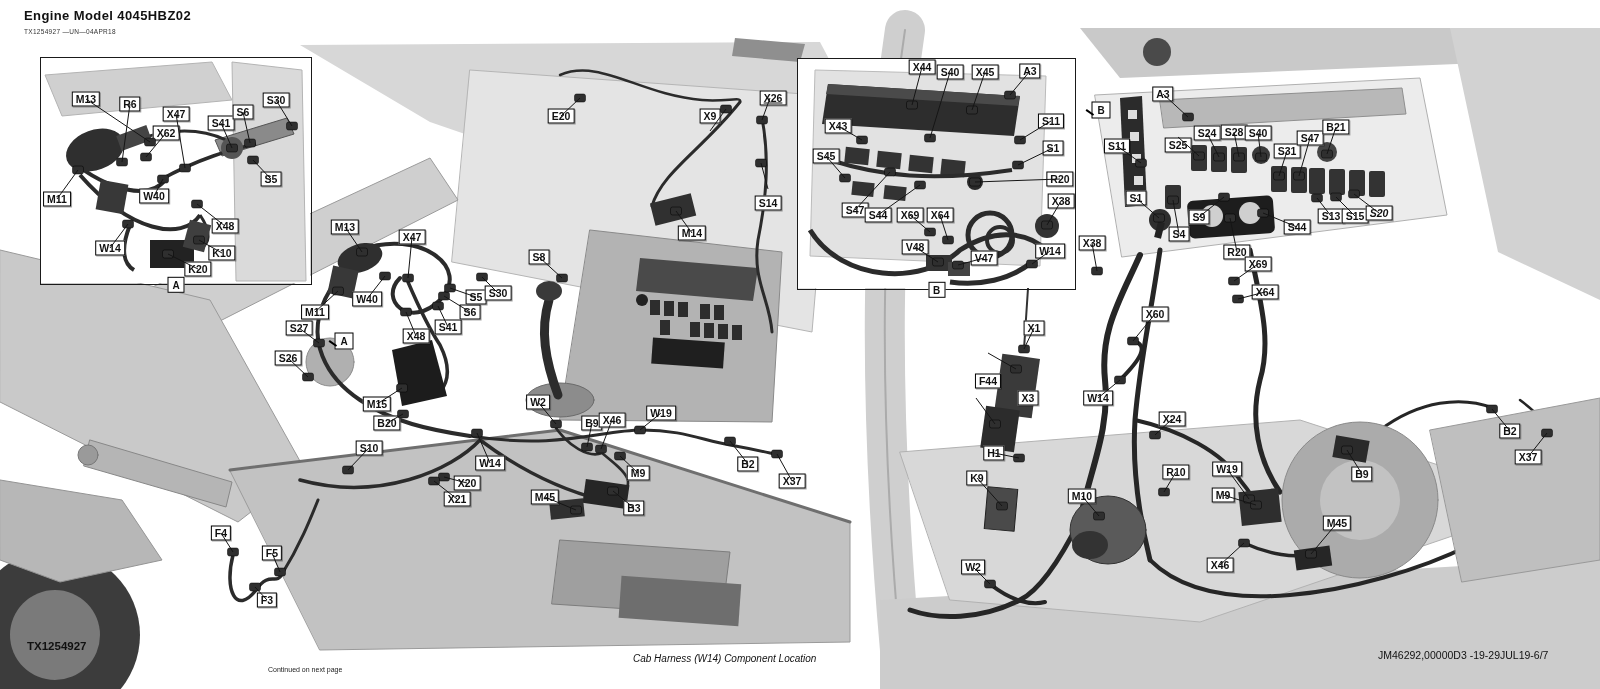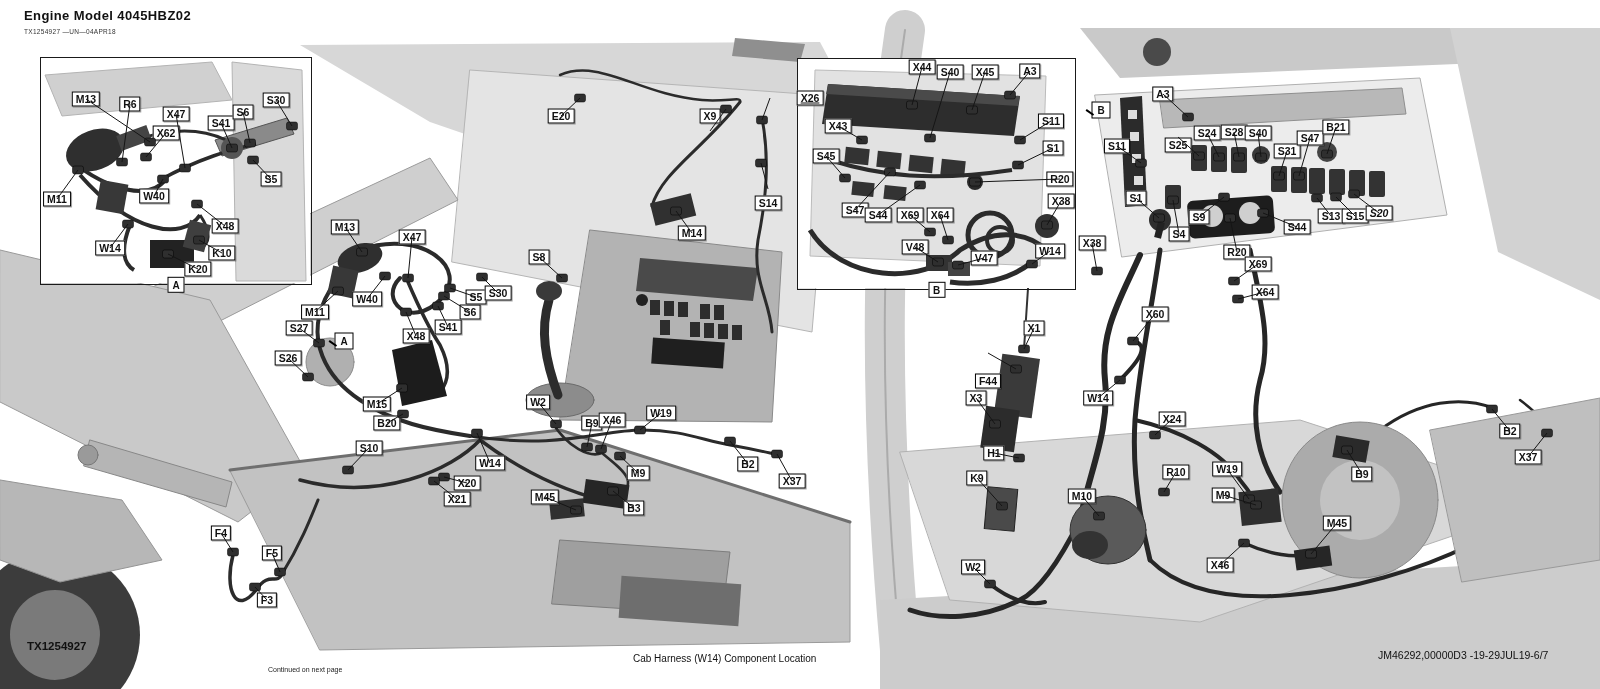--- a/index.html
+++ b/index.html
@@ -4,21 +4,21 @@
 <style>
   html,body{margin:0;padding:0;background:#ffffff;}
   body{width:1600px;height:689px;position:relative;overflow:hidden;
        font-family:"Liberation Sans",sans-serif;color:#111;}
   #canvas{position:absolute;inset:0;}
   svg{position:absolute;left:0;top:0;}
   .hdr-title{position:absolute;left:24px;top:8px;font-size:13px;font-weight:bold;letter-spacing:.4px;}
   .hdr-ref{position:absolute;left:24px;top:28px;font-size:6.5px;color:#333;letter-spacing:.3px;}
   .ft-fig{position:absolute;left:27px;top:640px;font-size:11.5px;font-weight:bold;}
   .ft-cont{position:absolute;left:268px;top:666px;font-size:7px;color:#222;}
-  .ft-cap{position:absolute;left:633px;top:653px;font-size:10px;}
+  .ft-cap{position:absolute;left:633px;top:653px;font-size:10px;font-style:italic;}
   .ft-doc{position:absolute;left:1378px;top:649px;font-size:10.5px;}
   .part-label{position:absolute;transform:translate(-50%,-50%);background:#fff;
       border:1px solid #000;box-shadow:1px 1px 0 rgba(0,0,0,.35);
       font-size:10.5px;font-weight:bold;line-height:13px;padding:0 3px;white-space:nowrap;z-index:40;}
   .inset-frame{position:absolute;border:1.6px solid #1a1a1a;z-index:20;background:transparent;}
   .inset-tag{position:absolute;left:50%;bottom:0;transform:translate(-50%,55%);
       width:15px;height:14px;background:#fff;border:1.4px solid #000;
       font-size:10px;font-weight:bold;display:flex;align-items:center;justify-content:center;z-index:41;}
   .flag{position:absolute;transform:translate(-50%,-50%);width:17px;height:15px;background:#fff;
       border:1.3px solid #000;font-size:10px;font-weight:bold;display:flex;align-items:center;
@@ -458,21 +458,21 @@
       <div class="part-label" style="left: 387px; top: 423px;">B20</div>
       <div class="part-label" style="left: 369px; top: 448px;">S10</div>
       <div class="part-label" style="left: 490px; top: 463px;">W14</div>
       <div class="part-label" style="left: 467px; top: 483px;">X20</div>
       <div class="part-label" style="left: 457px; top: 499px;">X21</div>
       <div class="part-label" style="left: 221px; top: 533px;">F4</div>
       <div class="part-label" style="left: 272px; top: 553px;">F5</div>
       <div class="part-label" style="left: 267px; top: 600px;">F3</div>
       <div class="part-label" style="left: 561px; top: 116px;">E20</div>
       <div class="part-label" style="left: 710px; top: 116px;">X9</div>
-      <div class="part-label" style="left: 810px; top: 98px; text-decoration: underline;">X26</div>
+      <div class="part-label" style="left: 773px; top: 98px; text-decoration: underline;">X26</div>
       <div class="part-label" style="left: 768px; top: 189px; margin-top: 14px;">S14</div>
       <div class="part-label" style="left: 692px; top: 233px;">M14</div>
       <div class="part-label" style="left: 539px; top: 257px;">S8</div>
       <div class="part-label" style="left: 538px; top: 402px;">W2</div>
       <div class="part-label" style="left: 592px; top: 423px;">B9</div>
       <div class="part-label" style="left: 612px; top: 420px;">X46</div>
       <div class="part-label" style="left: 661px; top: 413px;">W19</div>
       <div class="part-label" style="left: 638px; top: 473px;">M9</div>
       <div class="part-label" style="left: 545px; top: 497px;">M45</div>
       <div class="part-label" style="left: 634px; top: 508px;">B3</div>
@@ -511,21 +511,21 @@
       <div class="part-label" style="left: 1331px; top: 216px;">S13</div>
       <div class="part-label" style="left: 1355px; top: 216px;">S15</div>
       <div class="part-label" style="left: 1379px; top: 213px; font-style: italic;">S20</div>
       <div class="part-label" style="left: 1237px; top: 252px;">R20</div>
       <div class="part-label" style="left: 1258px; top: 264px;">X69</div>
       <div class="part-label" style="left: 1265px; top: 292px;">X64</div>
       <div class="part-label" style="left: 1092px; top: 243px;">X38</div>
       <div class="part-label" style="left: 1155px; top: 314px;">X60</div>
       <div class="part-label" style="left: 1034px; top: 328px;">X1</div>
       <div class="part-label" style="left: 988px; top: 353px; margin-top: 28px;">F44</div>
-      <div class="part-label" style="left: 976px; top: 398px;">X3</div>
+      <div class="part-label" style="left: 1028px; top: 398px;">X3</div>
       <div class="part-label" style="left: 994px; top: 453px;">H1</div>
       <div class="part-label" style="left: 977px; top: 478px;">K9</div>
       <div class="part-label" style="left: 1098px; top: 398px;">W14</div>
       <div class="part-label" style="left: 1172px; top: 419px;">X24</div>
       <div class="part-label" style="left: 1176px; top: 472px;">R10</div>
       <div class="part-label" style="left: 1082px; top: 496px;">M10</div>
       <div class="part-label" style="left: 1227px; top: 469px;">W19</div>
       <div class="part-label" style="left: 1223px; top: 495px;">M9</div>
       <div class="part-label" style="left: 1362px; top: 474px;">B9</div>
       <div class="part-label" style="left: 1337px; top: 523px;">M45</div>

